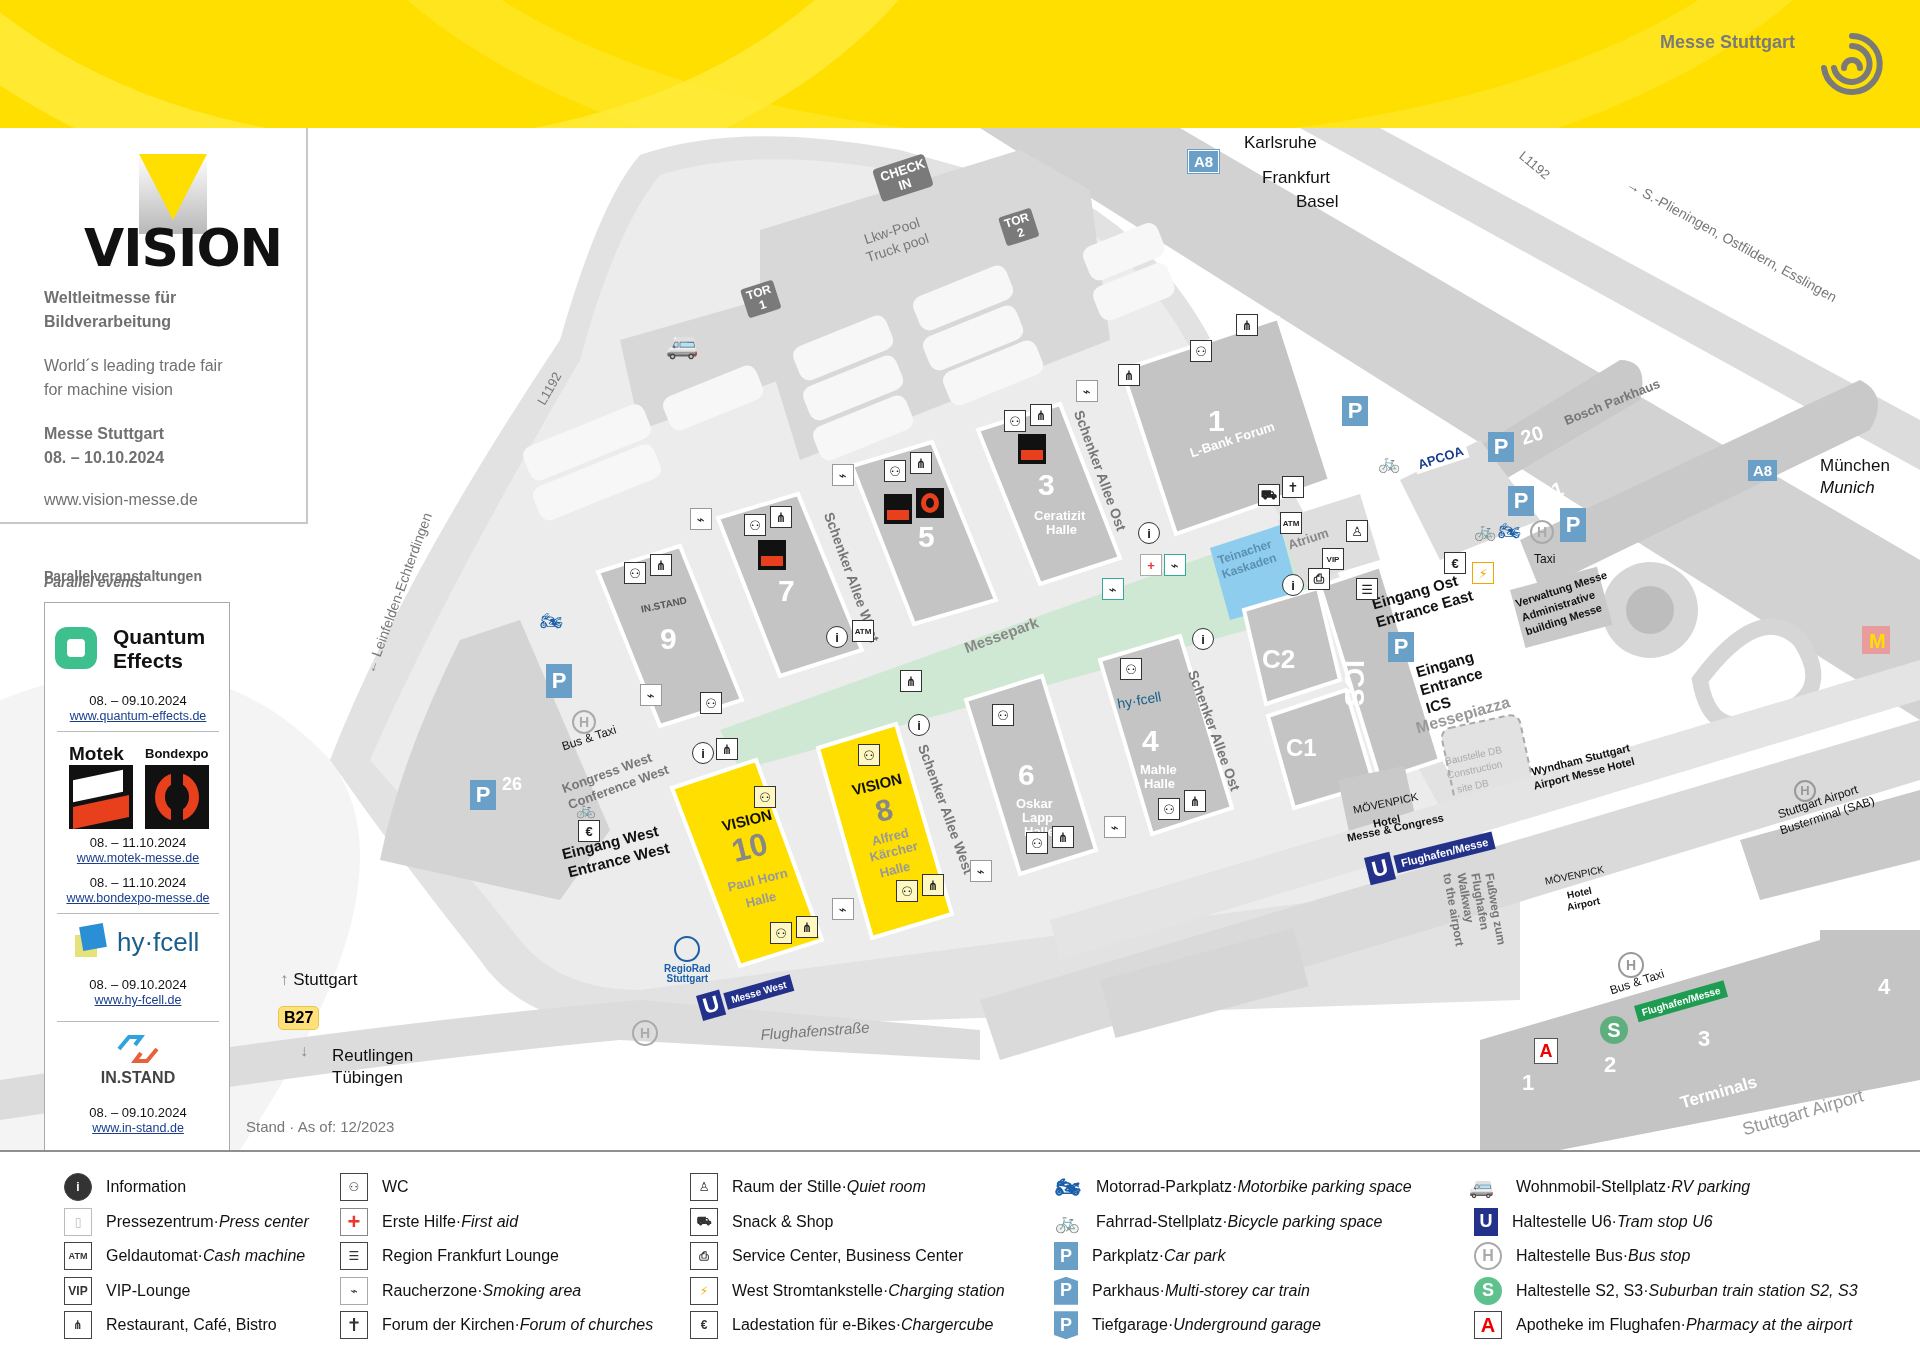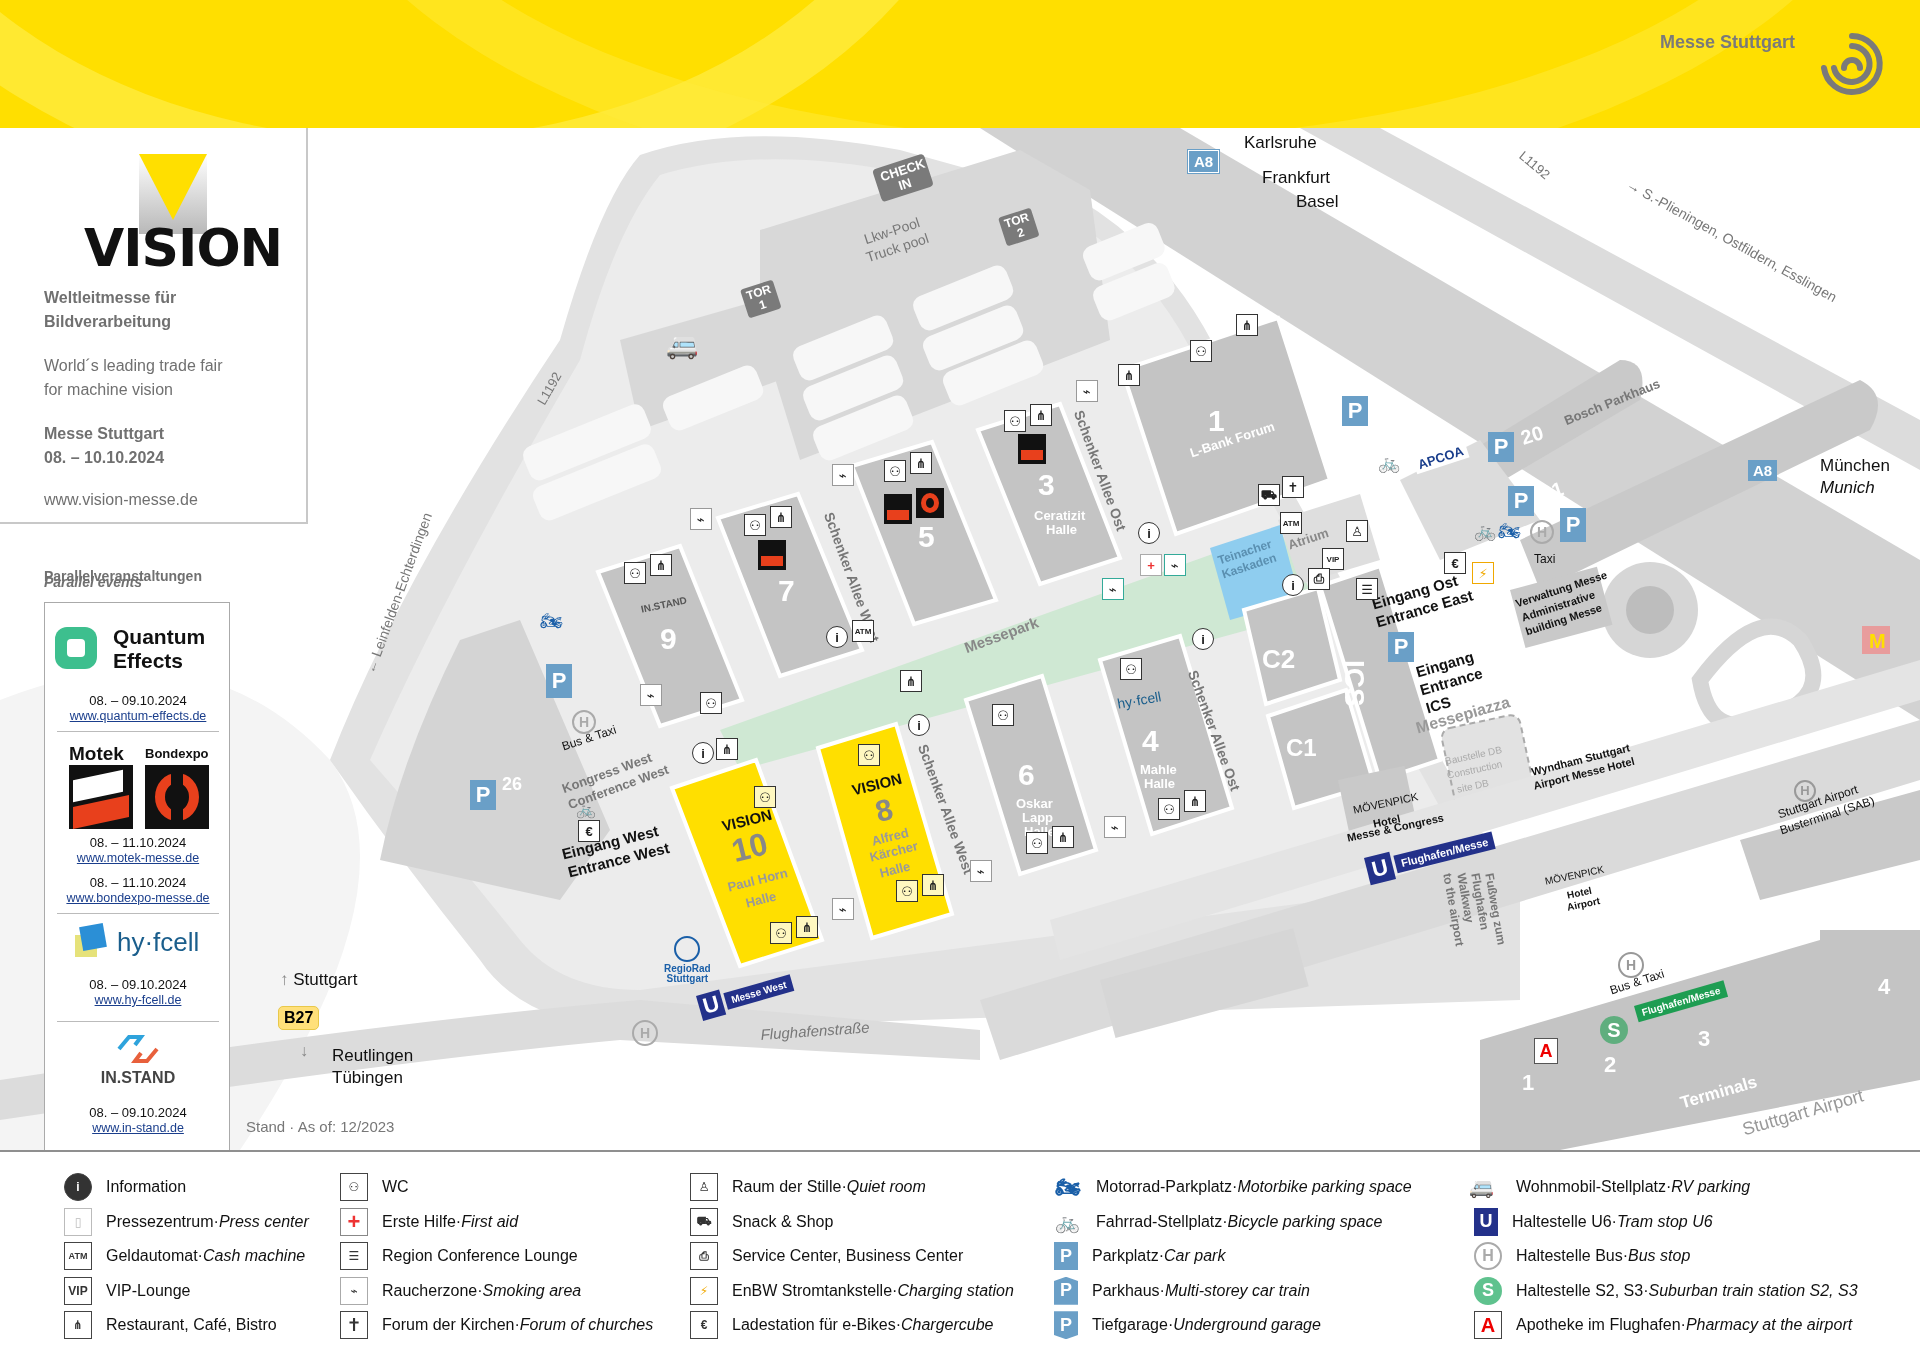--- a/index.html
+++ b/index.html
@@ -461,21 +461,21 @@
         <span>WC</span>
       </div>
     <div class="lg-row">
         <span class="lg-icon" style="color:#e33; font-size:22px; border-color:#888;">+</span>
         <span>Erste Hilfe</span>
         <span> · </span>
         <i>First aid</i>
       </div>
     <div class="lg-row">
         <span class="lg-icon">☰</span>
-        <span>Region Conference Lounge</span>
+        <span>Region Frankfurt Lounge</span>
       </div>
     <div class="lg-row">
         <span class="lg-icon" style="border-color:#aaa;">⌁</span>
         <span>Raucherzone</span>
         <span> · </span>
         <i>Smoking area</i>
       </div>
     <div class="lg-row">
         <span class="lg-icon" style="font-size:18px;">✝</span>
         <span>Forum der Kirchen</span>
@@ -493,21 +493,21 @@
     <div class="lg-row">
         <span class="lg-icon">⛟</span>
         <span>Snack &amp; Shop</span>
       </div>
     <div class="lg-row">
         <span class="lg-icon">⎙</span>
         <span>Service Center, Business Center</span>
       </div>
     <div class="lg-row">
         <span class="lg-icon" style="color:#f0a800;">⚡</span>
-        <span>EnBW Stromtankstelle</span>
+        <span>West Stromtankstelle</span>
         <span> · </span>
         <i>Charging station</i>
       </div>
     <div class="lg-row">
         <span class="lg-icon">€</span>
         <span>Ladestation für e-Bikes</span>
         <span> · </span>
         <i>Chargercube</i>
       </div>
   </div>

